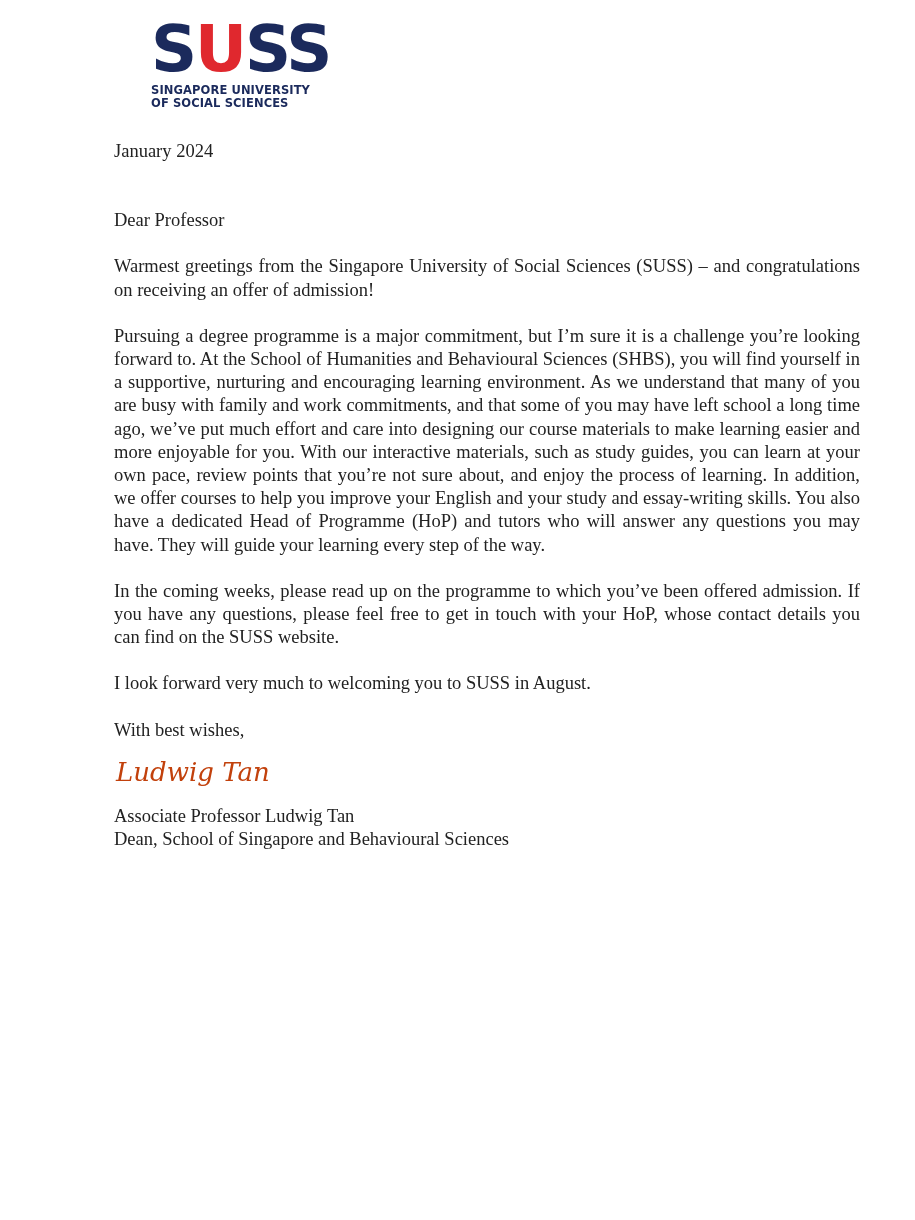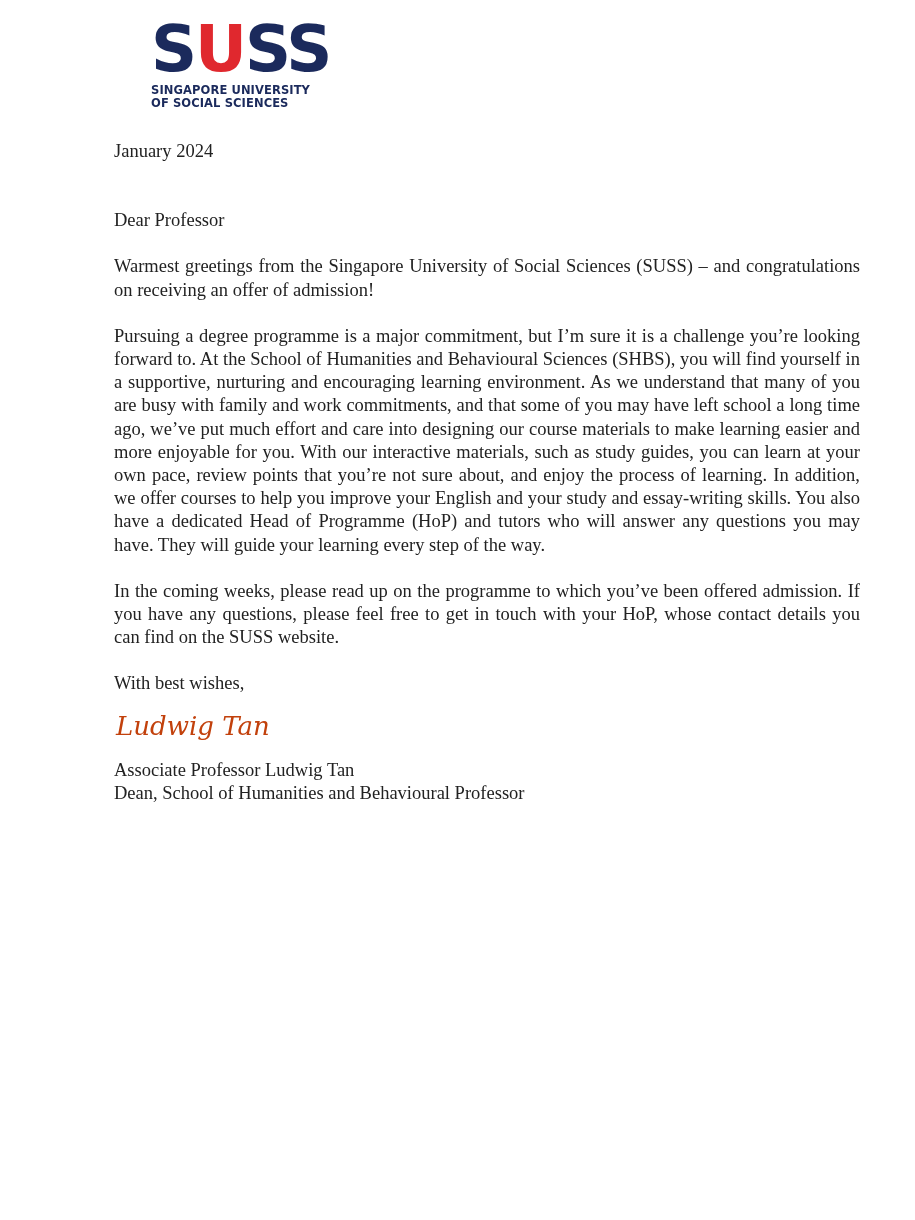--- a/index.html
+++ b/index.html
@@ -47,19 +47,20 @@
     <div>OF SOCIAL SCIENCES</div>
   </div>
 </div>
 
 <div class="letter">
   <p class="date">January 2024</p>
   <p>Dear Professor</p>
   <p>Warmest greetings from the Singapore University of Social Sciences (SUSS) – and congratulations on receiving an offer of admission!</p>
   <p>Pursuing a degree programme is a major commitment, but I’m sure it is a challenge you’re looking forward to. At the School of Humanities and Behavioural Sciences (SHBS), you will find yourself in a supportive, nurturing and encouraging learning environment. As we understand that many of you are busy with family and work commitments, and that some of you may have left school a long time ago, we’ve put much effort and care into designing our course materials to make learning easier and more enjoyable for you. With our interactive materials, such as study guides, you can learn at your own pace, review points that you’re not sure about, and enjoy the process of learning. In addition, we offer courses to help you improve your English and your study and essay-writing skills. You also have a dedicated Head of Programme (HoP) and tutors who will answer any questions you may have. They will guide your learning every step of the way.</p>
   <p>In the coming weeks, please read up on the programme to which you’ve been offered admission. If you have any questions, please feel free to get in touch with your HoP, whose contact details you can find on the SUSS website.</p>
+  <p>I look forward very much to welcoming you to SUSS in August.</p>
   <p style="margin-bottom:14px">With best wishes,</p>
   <div class="signature">Ludwig Tan</div>
   <div class="sig-block">
     <p>Associate Professor Ludwig Tan</p>
-    <p>Dean, School of Humanities and Behavioural Professor</p>
+    <p>Dean, School of Singapore and Behavioural Sciences</p>
   </div>
 </div>
 
 </body></html>

